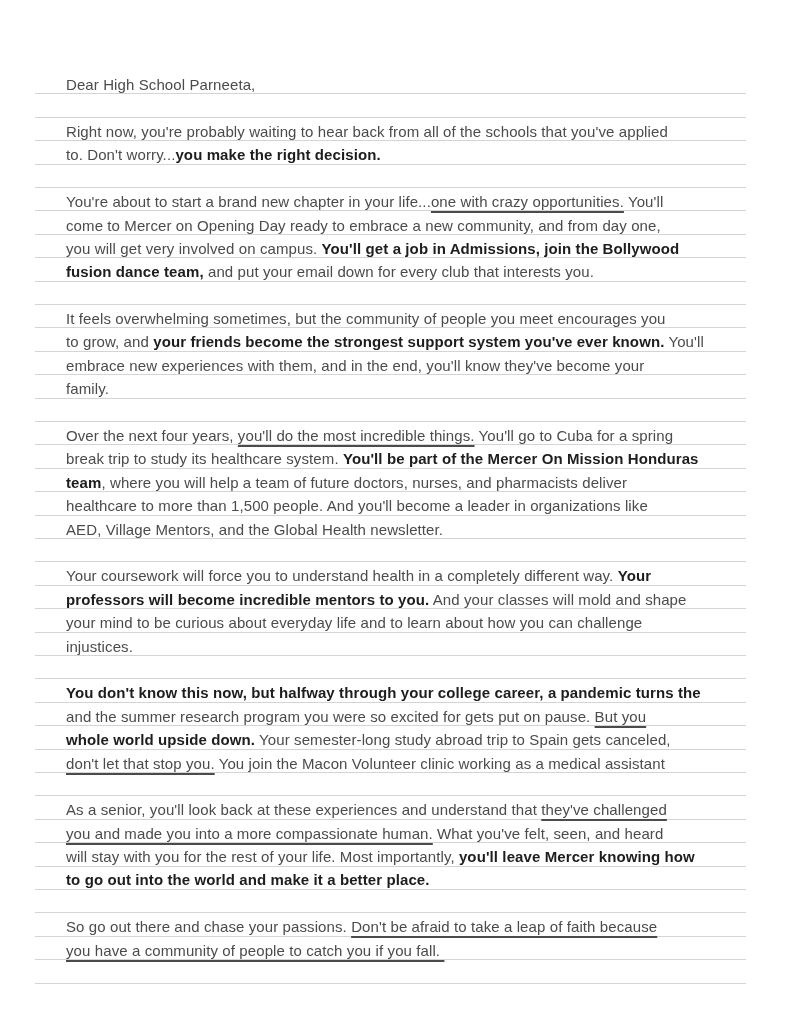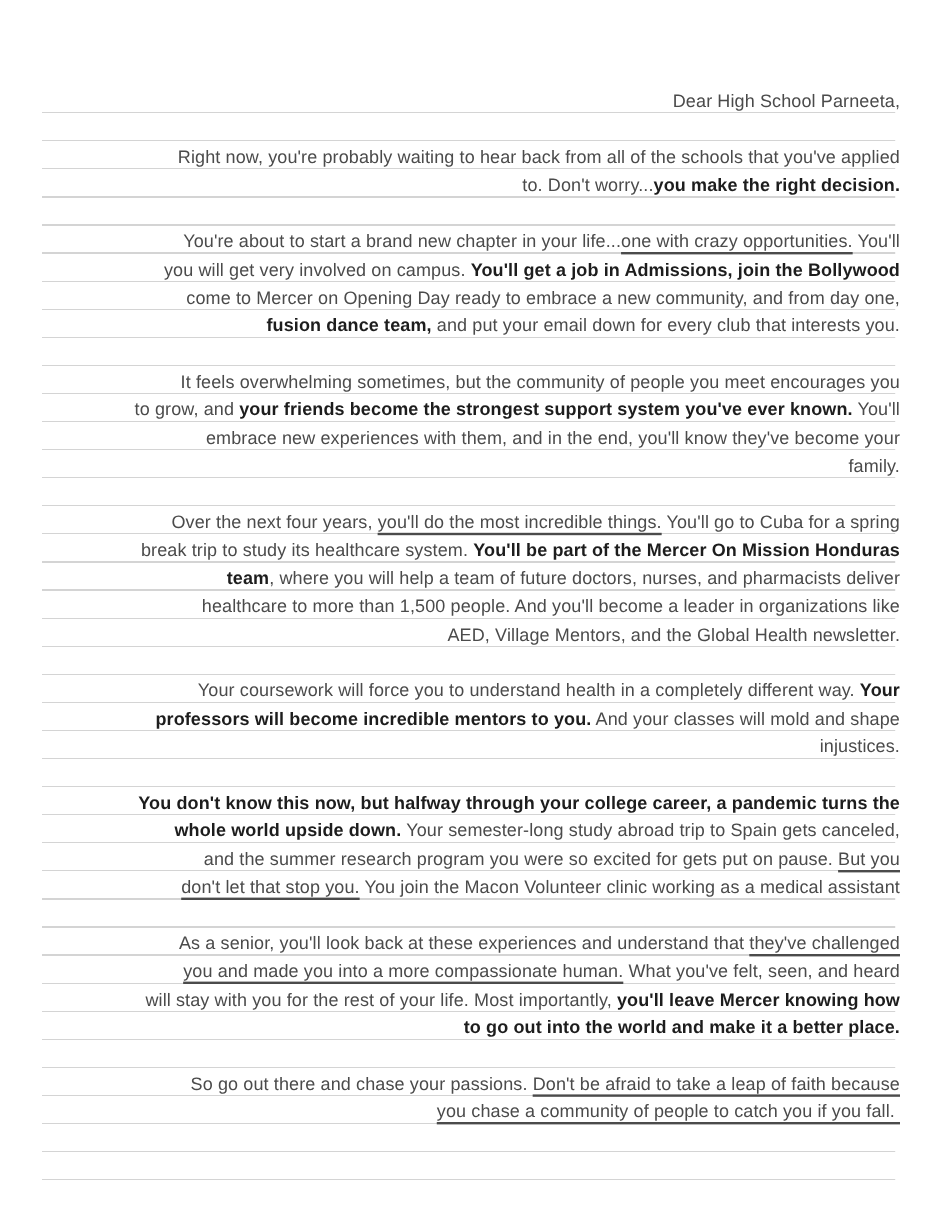--- a/index.html
+++ b/index.html
@@ -30,21 +30,20 @@
       var(--rule-color) 22.4px,
       var(--rule-color) 23.4px
     );
     pointer-events: none;
   }
   .content {
     position: absolute;
     left: 66px;
     top: 73.2px;
     width: 684px;
-    text-align: right;
   }
   .paragraph { margin: 0 0 23.4px 0; }
   .paragraph:last-child { margin-bottom: 17px; }
   .line {
     height: 23.4px;
     line-height: 23.4px;
     font-size: 15px;
     letter-spacing: 0.1px;
     white-space: pre;
     color: var(--text-color);
@@ -65,52 +64,53 @@
   <div class="content" id="letter-content">
       <div class="paragraph">
         <div class="line"><span class="run">Dear High School Parneeta,</span></div>
       </div>
       <div class="paragraph">
         <div class="line"><span class="run">Right now, you're probably waiting to hear back from all of the schools that you've applied</span></div>
         <div class="line"><span class="run">to. Don't worry...</span><span class="run run-b">you make the right decision.</span></div>
       </div>
       <div class="paragraph">
         <div class="line"><span class="run">You're about to start a brand new chapter in your life...</span><span class="run run-u">one with crazy opportunities.</span><span class="run"> You'll</span></div>
+        <div class="line"><span class="run">come to Mercer on Opening Day ready to embrace a new community, and from day one,</span></div>
         <div class="line"><span class="run">you will get very involved on campus. </span><span class="run run-b">You'll get a job in Admissions, join the Bollywood</span></div>
-        <div class="line"><span class="run">come to Mercer on Opening Day ready to embrace a new community, and from day one,</span></div>
         <div class="line"><span class="run run-b">fusion dance team,</span><span class="run"> and put your email down for every club that interests you.</span></div>
       </div>
       <div class="paragraph">
         <div class="line"><span class="run">It feels overwhelming sometimes, but the community of people you meet encourages you</span></div>
         <div class="line"><span class="run">to grow, and </span><span class="run run-b">your friends become the strongest support system you've ever known.</span><span class="run"> You'll</span></div>
         <div class="line"><span class="run">embrace new experiences with them, and in the end, you'll know they've become your</span></div>
         <div class="line"><span class="run">family.</span></div>
       </div>
       <div class="paragraph">
         <div class="line"><span class="run">Over the next four years, </span><span class="run run-u">you'll do the most incredible things.</span><span class="run"> You'll go to Cuba for a spring</span></div>
         <div class="line"><span class="run">break trip to study its healthcare system. </span><span class="run run-b">You'll be part of the Mercer On Mission Honduras</span></div>
         <div class="line"><span class="run run-b">team</span><span class="run">, where you will help a team of future doctors, nurses, and pharmacists deliver</span></div>
         <div class="line"><span class="run">healthcare to more than 1,500 people. And you'll become a leader in organizations like</span></div>
         <div class="line"><span class="run">AED, Village Mentors, and the Global Health newsletter.</span></div>
       </div>
       <div class="paragraph">
         <div class="line"><span class="run">Your coursework will force you to understand health in a completely different way. </span><span class="run run-b">Your</span></div>
         <div class="line"><span class="run run-b">professors will become incredible mentors to you.</span><span class="run"> And your classes will mold and shape</span></div>
+        <div class="line"><span class="run">your mind to be curious about everyday life and to learn about how you can challenge</span></div>
         <div class="line"><span class="run">injustices.</span></div>
       </div>
       <div class="paragraph">
         <div class="line"><span class="run run-b">You don't know this now, but halfway through your college career, a pandemic turns the</span></div>
+        <div class="line"><span class="run">and the summer research program you were so excited for gets put on pause. </span><span class="run run-u">But you</span></div>
         <div class="line"><span class="run run-b">whole world upside down.</span><span class="run"> Your semester-long study abroad trip to Spain gets canceled,</span></div>
-        <div class="line"><span class="run">and the summer research program you were so excited for gets put on pause. </span><span class="run run-u">But you</span></div>
         <div class="line"><span class="run run-u">don't let that stop you.</span><span class="run"> You join the Macon Volunteer clinic working as a medical assistant</span></div>
       </div>
       <div class="paragraph">
         <div class="line"><span class="run">As a senior, you'll look back at these experiences and understand that </span><span class="run run-u">they've challenged</span></div>
         <div class="line"><span class="run run-u">you and made you into a more compassionate human.</span><span class="run"> What you've felt, seen, and heard</span></div>
         <div class="line"><span class="run">will stay with you for the rest of your life. Most importantly, </span><span class="run run-b">you'll leave Mercer knowing how</span></div>
         <div class="line"><span class="run run-b">to go out into the world and make it a better place.</span></div>
       </div>
       <div class="paragraph">
         <div class="line"><span class="run">So go out there and chase your passions. </span><span class="run run-u">Don't be afraid to take a leap of faith because</span></div>
-        <div class="line"><span class="run run-u">you chase a community of people to catch you if you fall. </span></div>
+        <div class="line"><span class="run run-u">you have a community of people to catch you if you fall. </span></div>
       </div>
     </div>
 </div>
 
 </body></html>

